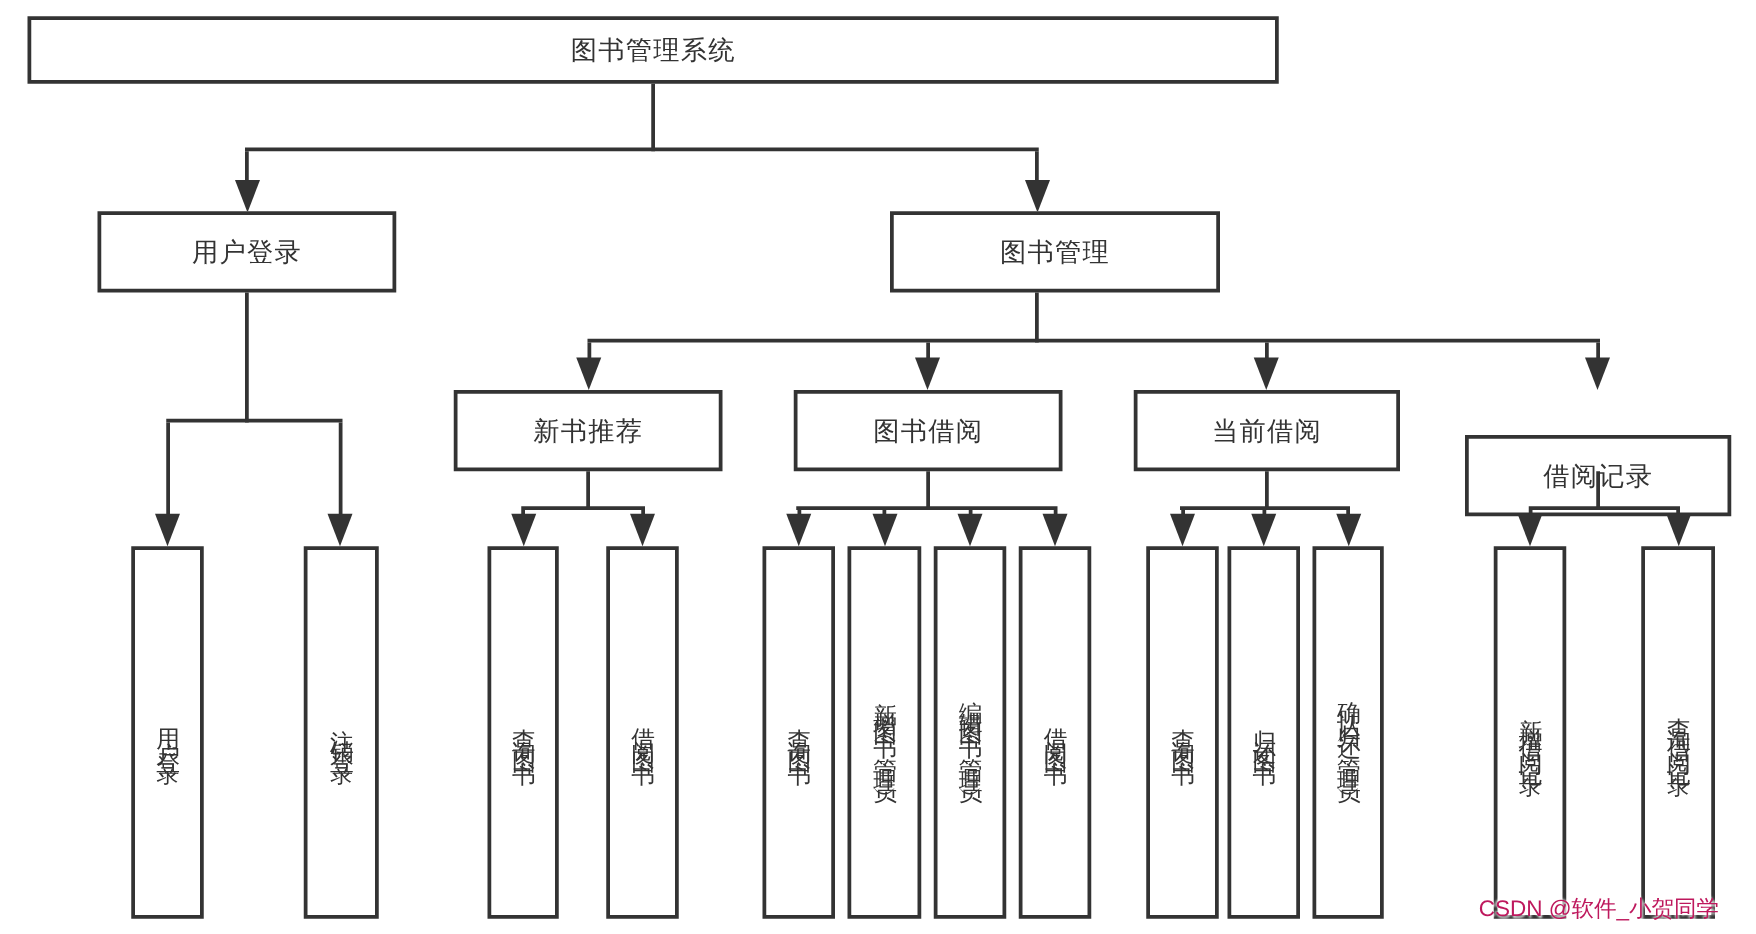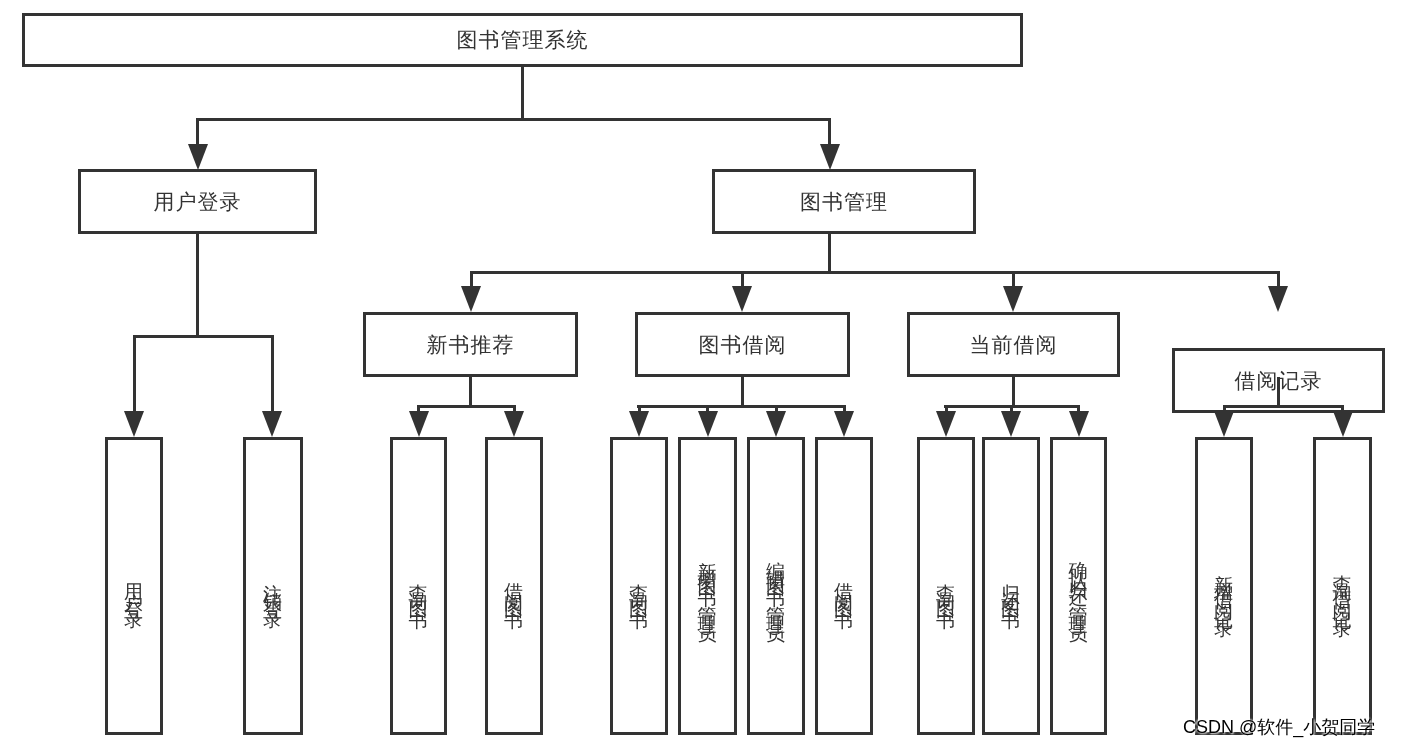--- a/index.html
+++ b/index.html
@@ -42,21 +42,21 @@
     width: 0; height: 0;
     border-left: 10px solid transparent;
     border-right: 10px solid transparent;
     border-top: 26px solid #333333;
   }
   .watermark {
     position: absolute;
     left: 1183px;
     top: 715px;
     font-size: 18px;
-    color: #000000;
+    color: #be185d;
     white-space: nowrap;
     text-shadow: 1px 1px 2px #ffffff, -1px -1px 2px #ffffff;
   }
 </style>
 </head>
 <body>
 
 <div id="stage">
 
   <div class="box" style="left:22px; top:13px; width:1001px; height:54px;">

